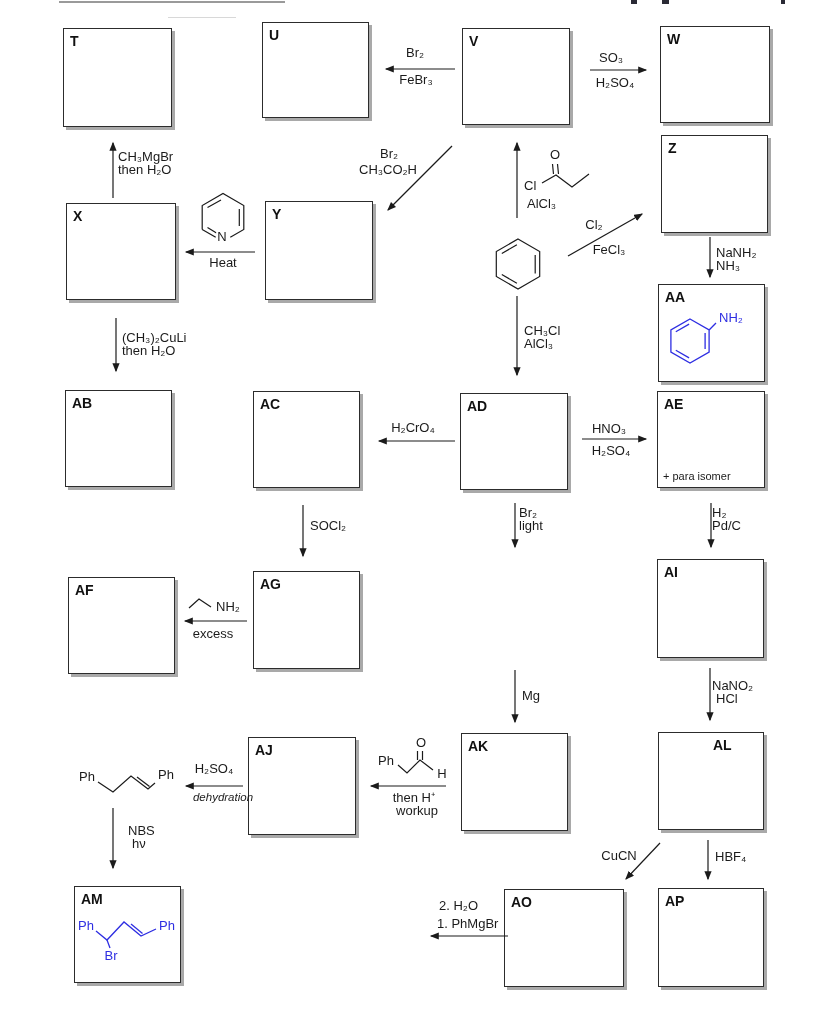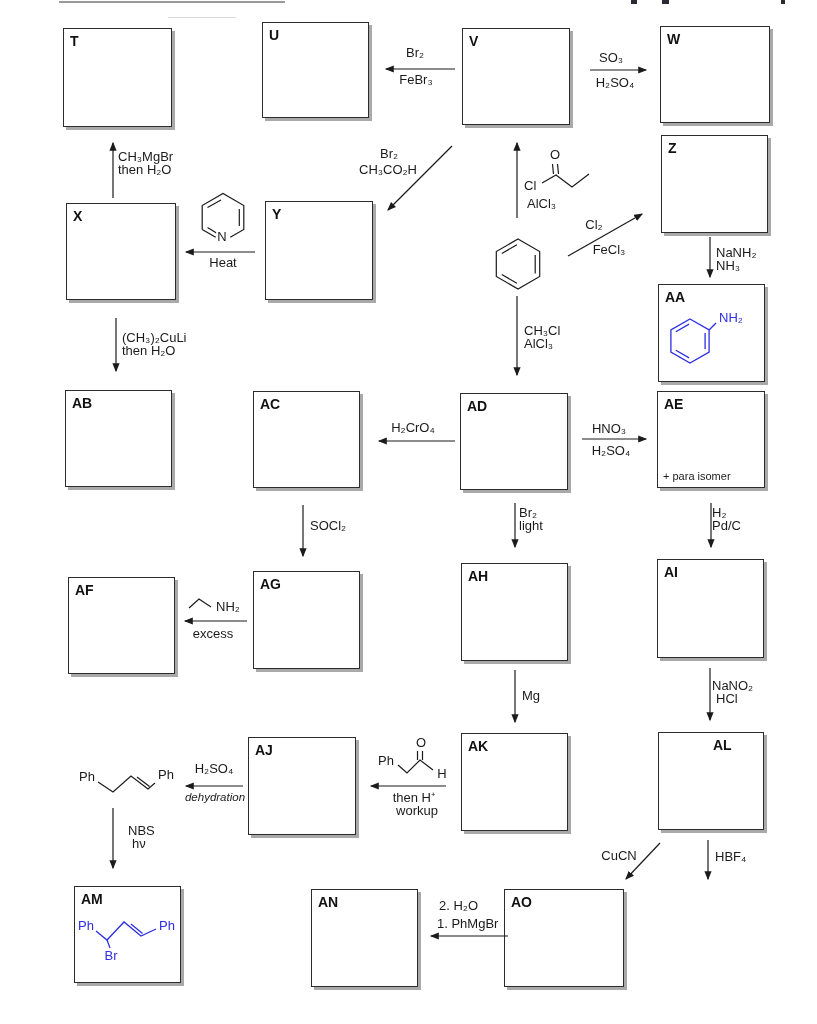--- a/index.html
+++ b/index.html
@@ -6,21 +6,21 @@
   html,body{margin:0;padding:0;background:#ffffff;}
   #canvas{position:relative;width:817px;height:1024px;background:#fff;overflow:hidden;
           font-family:"Liberation Sans",sans-serif;}
   .box{position:absolute;background:#fff;border:1.6px solid #2c2c2c;
        box-shadow:3px 3px 0 #a9a9a9;z-index:1;box-sizing:border-box;}
   .box .bl{font-weight:bold;font-size:14px;color:#111;margin:4px 0 0 6px;}
   svg.layer{position:absolute;left:0;top:0;z-index:2;}
   .lab{position:absolute;font-size:13px;line-height:13px;color:var(--ink);
        white-space:nowrap;z-index:3;}
   .c{transform:translateX(-50%);}
-  .it{font-style:italic;font-size:11.5px;}
+  .it{font-style:italic;font-size:11.5px;margin-left:8px;}
   .sm{font-size:11px;}
   .blue{color:var(--blue);}
   .nbg{background:#fff;padding:0 1px;}
   .arrow{stroke:var(--ink);stroke-width:1.2;fill:none;}
   .bond{stroke:var(--ink);stroke-width:1.2;fill:none;}
   .bbond{stroke:var(--blue);stroke-width:1.3;fill:none;}
   .frag{position:absolute;background:#2a2a35;z-index:0;}
   .cropline{position:absolute;z-index:0;}
 </style>
 </head>
@@ -69,43 +69,40 @@
     </div>
   <div class="box" style="left:657px;top:391px;width:108px;height:97px;">
       <div class="bl">AE</div>
     </div>
   <div class="box" style="left:68px;top:577px;width:107px;height:97px;">
       <div class="bl">AF</div>
     </div>
   <div class="box" style="left:253px;top:571px;width:107px;height:98px;">
       <div class="bl">AG</div>
     </div>
-  <div class="box" style="left:461px;top:563px;width:107px;height:98px;">
-      <div class="bl">AH</div>
-    </div>
   <div class="box" style="left:657px;top:559px;width:107px;height:99px;">
       <div class="bl">AI</div>
     </div>
   <div class="box" style="left:248px;top:737px;width:108px;height:98px;">
       <div class="bl">AJ</div>
     </div>
   <div class="box" style="left:461px;top:733px;width:107px;height:98px;">
       <div class="bl">AK</div>
     </div>
   <div class="box" style="left:658px;top:732px;width:106px;height:98px;padding-left:48px;">
       <div class="bl">AL</div>
     </div>
   <div class="box" style="left:74px;top:886px;width:107px;height:97px;">
       <div class="bl">AM</div>
     </div>
-  <div class="box" style="left:311px;top:889px;width:107px;height:98px;">
-      <div class="bl">AN</div>
-    </div>
   <div class="box" style="left:504px;top:889px;width:120px;height:98px;">
       <div class="bl">AO</div>
+    </div>
+  <div class="box" style="left:658px;top:888px;width:106px;height:99px;">
+      <div class="bl">AP</div>
     </div>
 
   <svg class="layer" width="817" height="1024" viewBox="0 0 817 1024">
     <defs>
       <marker id="ah" markerWidth="9" markerHeight="8" refX="6.5" refY="3" orient="auto">
         <path d="M0,0 L7.5,3 L0,6 z" fill="#1b1b1b"></path>
       </marker>
       <marker id="ahb" markerWidth="9" markerHeight="8" refX="6.5" refY="3" orient="auto">
         <path d="M0,0 L7.5,3 L0,6 z" fill="#1b1b1b"></path>
       </marker>

